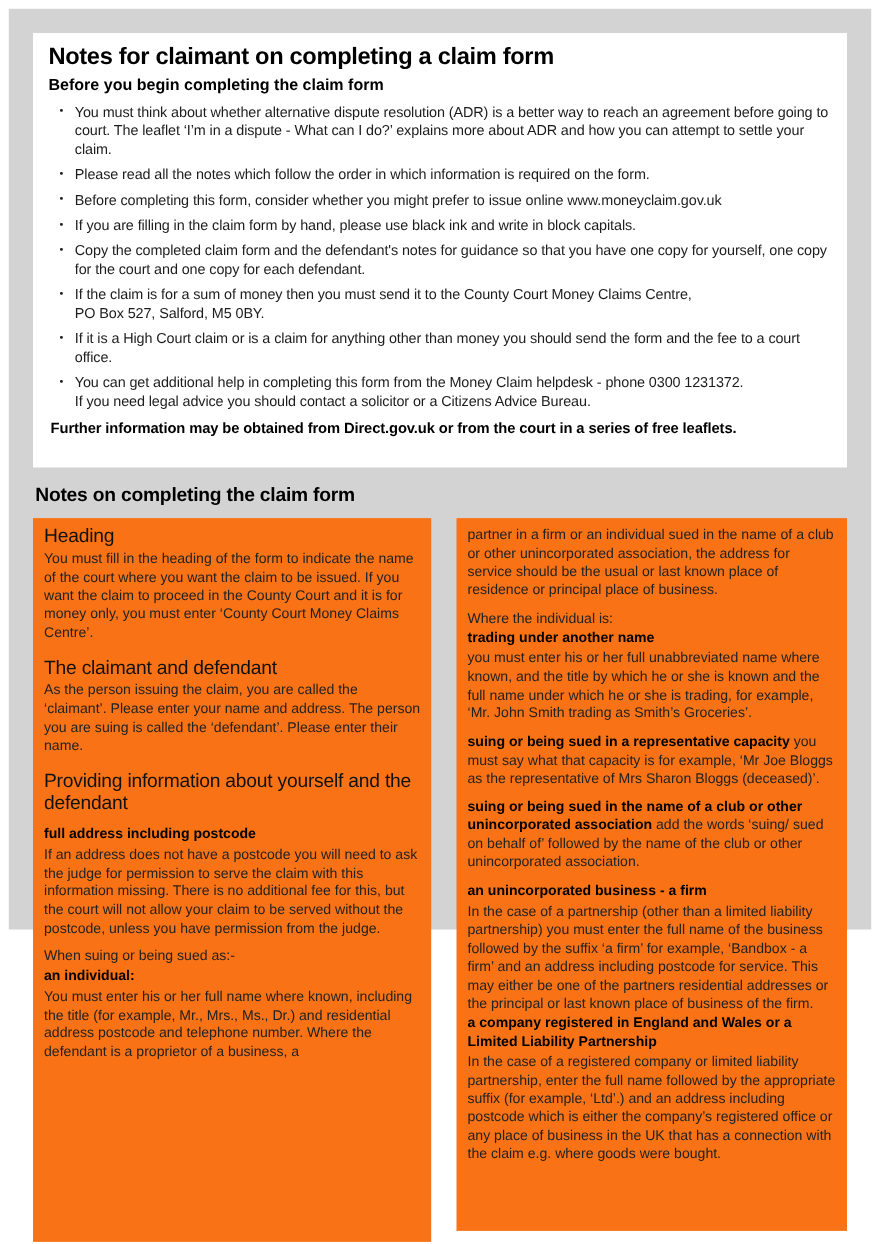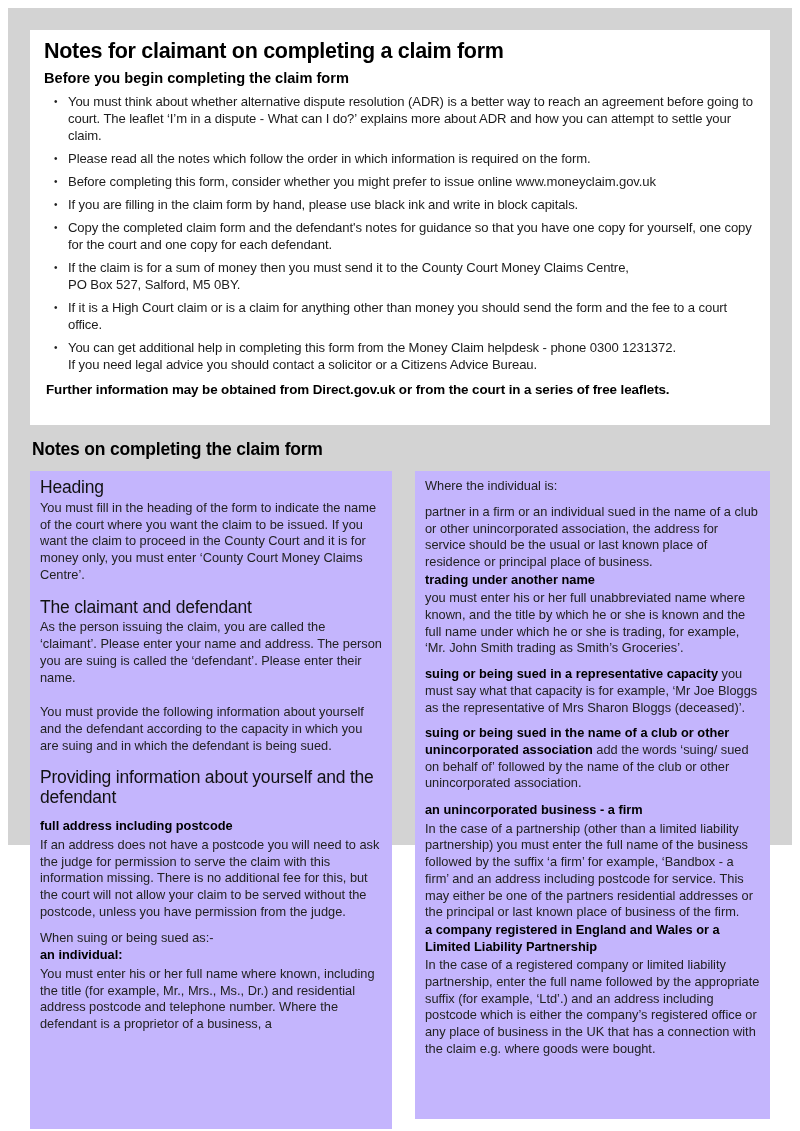--- a/index.html
+++ b/index.html
@@ -41,21 +41,21 @@
 
   
   .band-heading {
     font-size: 17.5px; font-weight: 700; color: #000;
     padding: 14px 2px 12px 2px; line-height: 1.15; letter-spacing: -0.2px;
   }
 
   
   .columns { display: flex; gap: 23px; align-items: flex-start; }
   .col {
-    background: #c4b5fd;
+    background: #f97316;
     padding: 7px 10px 22px 10px;
     font-size: 12.8px; line-height: 16.7px; color: #222;
   }
   .col-left  { width: 362px; min-height: 658px; }
   .col-right { width: 355px; min-height: 648px; }
   .blk { margin: 0; }
   .p  { margin-top: 9px; }
   .p:first-child { margin-top: 0; }
   .h2 {
     font-size: 17.5px; font-weight: 400; color: #111;
@@ -125,31 +125,30 @@
     </div>
 
     <div class="band-heading">Notes on completing the claim form</div>
 
     <div class="columns">
       <div class="col col-left">
           <div class="blk h2">Heading</div>
           <p class="blk p">You must fill in the heading of the form to indicate the name of the court where you want the claim to be issued. If you want the claim to proceed in the County Court and it is for money only, you must enter ‘County Court Money Claims Centre’.</p>
           <div class="blk h2">The claimant and defendant</div>
           <p class="blk p">As the person issuing the claim, you are called the ‘claimant’. Please enter your name and address. The person you are suing is called the ‘defendant’. Please enter their name.</p>
-          <p class="blk p loose">You must provide the following information about yourself and the defendant according to the capacity in which you are suing and in which the defendant is being sued.</p>
           <div class="blk h2">Providing information about yourself and the defendant</div>
           <div class="blk h3">full address including postcode</div>
           <p class="blk p">If an address does not have a postcode you will need to ask the judge for permission to serve the claim with this information missing. There is no additional fee for this, but the court will not allow your claim to be served without the postcode, unless you have permission from the judge.</p>
           <p class="blk p">When suing or being sued as:-</p>
           <div class="blk h3 tight">an individual:</div>
           <p class="blk p">You must enter his or her full name where known, including the title (for example, Mr., Mrs., Ms., Dr.) and residential address postcode and telephone number. Where the defendant is a proprietor of a business, a</p>
         </div>
       <div class="col col-right">
+          <p class="blk p">partner in a firm or an individual sued in the name of a club or other unincorporated association, the address for service should be the usual or last known place of residence or principal place of business.</p>
           <p class="blk p">Where the individual is:</p>
-          <p class="blk p">partner in a firm or an individual sued in the name of a club or other unincorporated association, the address for service should be the usual or last known place of residence or principal place of business.</p>
           <div class="blk h3 tight">trading under another name</div>
           <p class="blk p">you must enter his or her full unabbreviated name where known, and the title by which he or she is known and the full name under which he or she is trading, for example, ‘Mr. John Smith trading as Smith’s Groceries’.</p>
           <p class="blk p"><strong>suing or being sued in a representative capacity</strong> you must say what that capacity is for example, ‘Mr Joe Bloggs as the representative of Mrs Sharon Bloggs (deceased)’.</p>
           <p class="blk p"><strong>suing or being sued in the name of a club or other unincorporated association</strong> add the words ‘suing/ sued on behalf of’ followed by the name of the club or other unincorporated association.</p>
           <div class="blk h3">an unincorporated business - a firm</div>
           <p class="blk p">In the case of a partnership (other than a limited liability partnership) you must enter the full name of the business followed by the suffix ‘a firm’ for example, ‘Bandbox - a firm’ and an address including postcode for service. This may either be one of the partners residential addresses or the principal or last known place of business of the firm.</p>
           <div class="blk h3 tight">a company registered in England and Wales or a Limited Liability Partnership</div>
           <p class="blk p">In the case of a registered company or limited liability partnership, enter the full name followed by the appropriate suffix (for example, ‘Ltd’.) and an address including postcode which is either the company’s registered office or any place of business in the UK that has a connection with the claim e.g. where goods were bought.</p>
         </div>
     </div>

